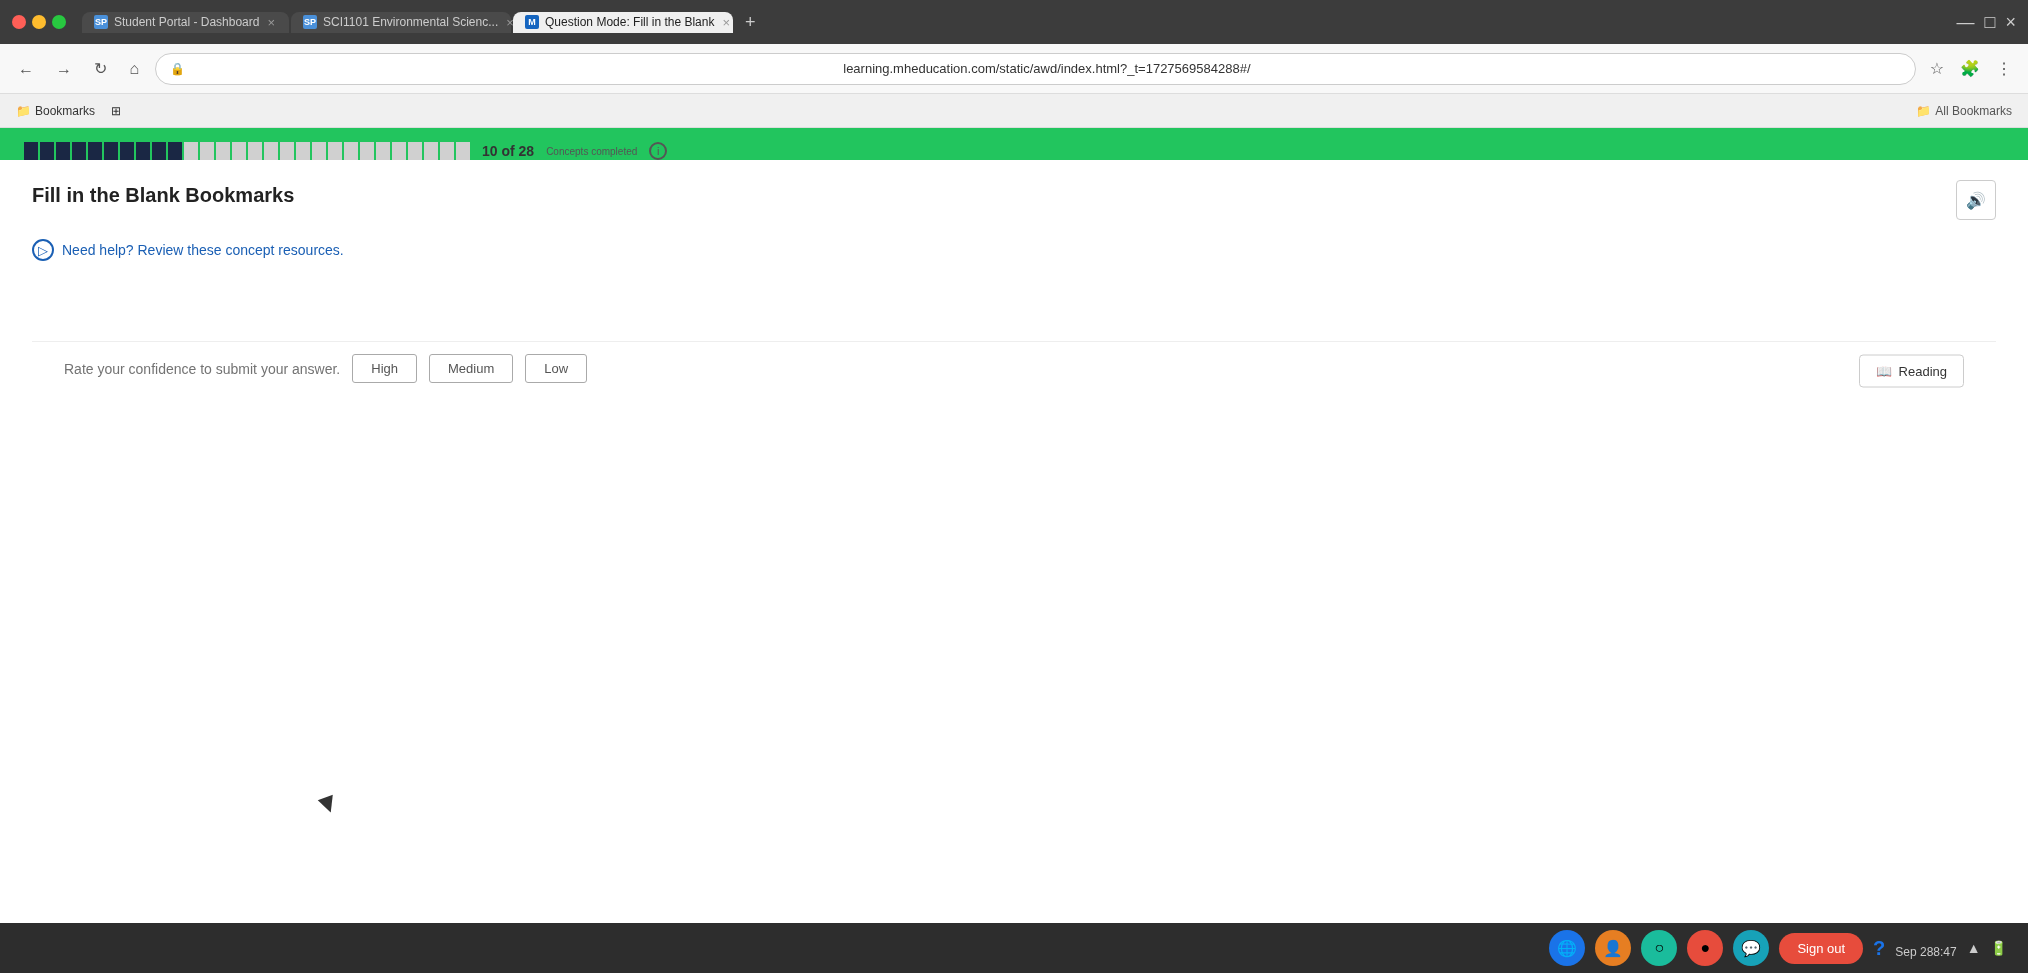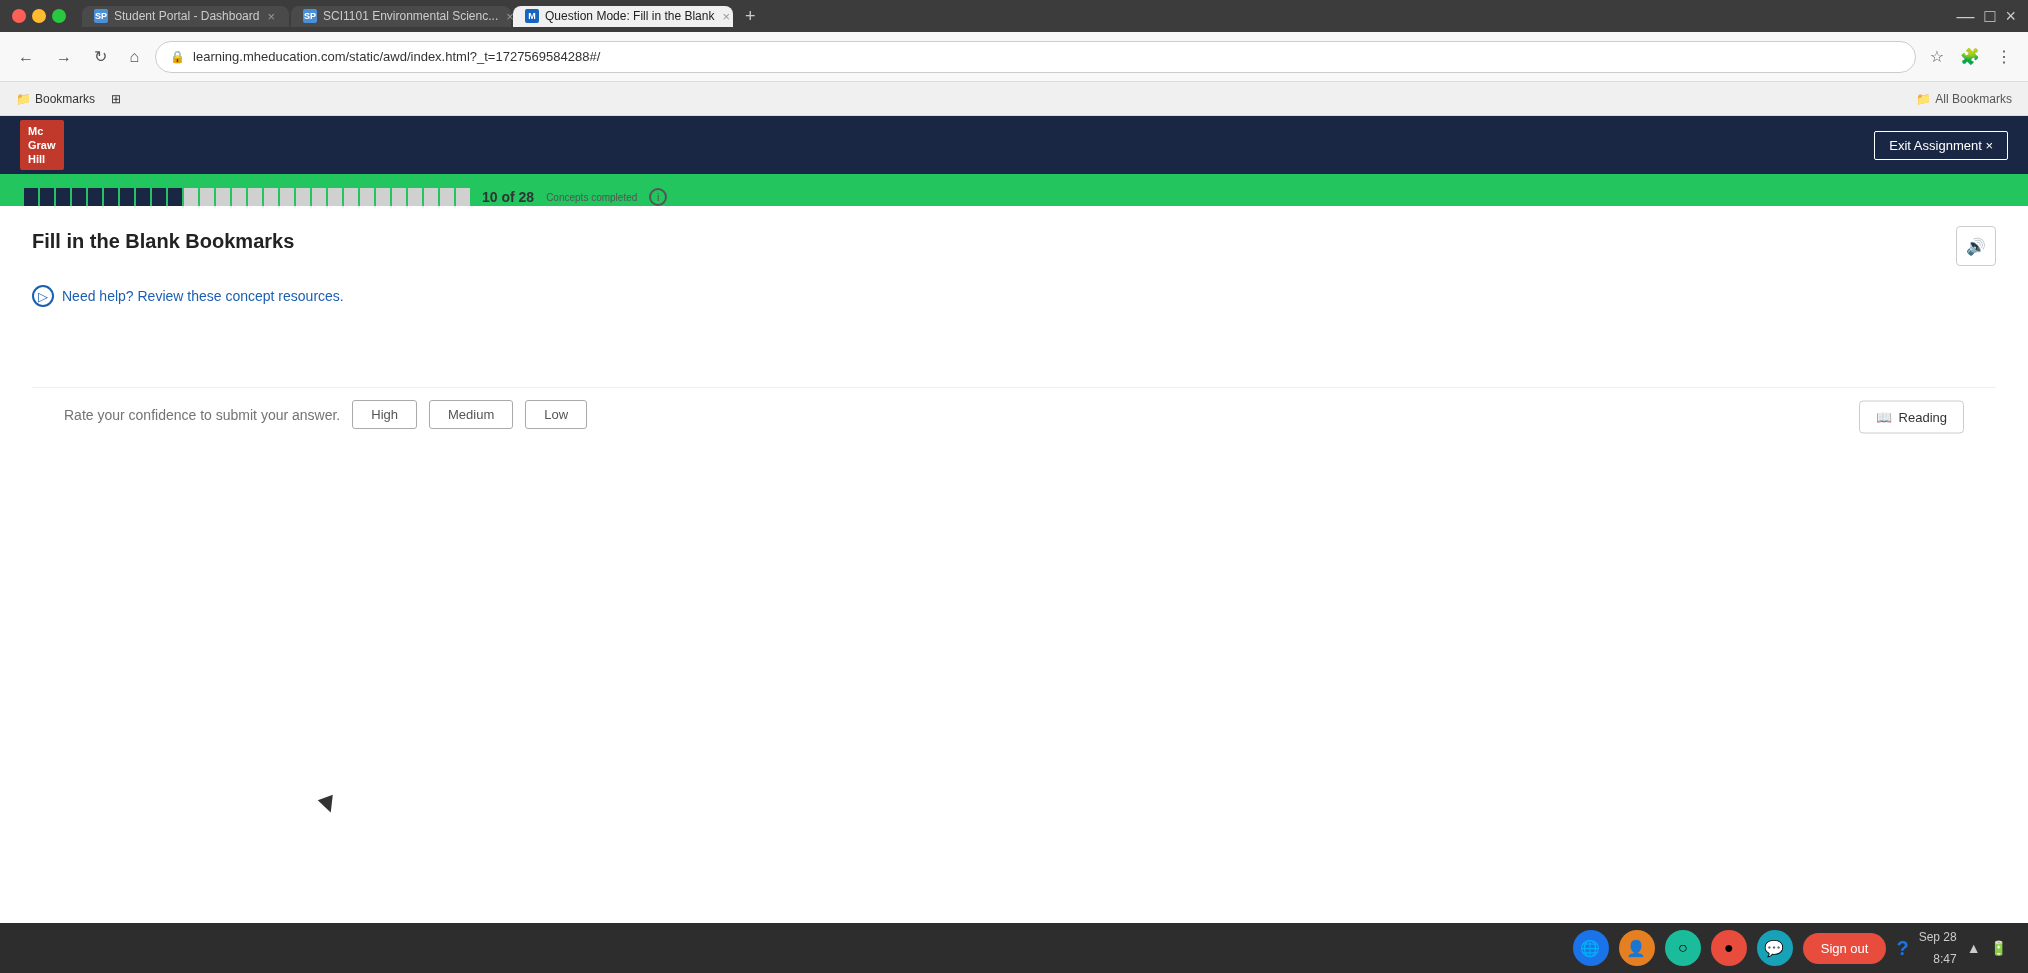--- a/index.html
+++ b/index.html
@@ -17,21 +17,21 @@
       width: 100%;
       height: 100%;
       background: #2d2d2d;
       border-radius: 8px;
       display: flex;
       flex-direction: column;
     }
 
     .title-bar {
       background: #3c3c3c;
-      height: 32px;
+      height: 44px;
       display: flex;
       align-items: center;
       padding: 0 12px;
       gap: 8px;
     }
 
     .title-bar-controls {
       display: flex;
       align-items: center;
       gap: 6px;
@@ -143,20 +143,21 @@
       color: #333;
     }
 
     .address-bar .lock-icon {
       color: #555;
       font-size: 12px;
     }
 
     .address-text {
       flex: 1;
+      text-align: center;
     }
 
     .nav-actions {
       display: flex;
       align-items: center;
       gap: 8px;
     }
 
     .nav-action-btn {
       background: none;
@@ -529,28 +530,20 @@
       <span>⊞</span>
     </div>
     <div class="all-bookmarks">
       <span>📁</span>
       <span>All Bookmarks</span>
     </div>
   </div>
 
   <div class="page-content">
 
-    <div class="site-header">
-      <div class="mcgraw-logo">
-        <div>Mc</div>
-        <div>Graw</div>
-        <div>Hill</div>
-      </div>
-      <button class="exit-assignment-btn">Exit Assignment ×</button>
-    </div>
 
     <div class="progress-area">
       <div class="progress-bar-container">
 
         <div class="progress-segment filled"></div>
         <div class="progress-segment filled"></div>
         <div class="progress-segment filled"></div>
         <div class="progress-segment filled"></div>
         <div class="progress-segment filled"></div>
         <div class="progress-segment filled"></div>
@@ -626,21 +619,21 @@
 
 <div class="taskbar" style="position:absolute;bottom:0;left:0;width:100%;height:50px;background:#2d2d2d;display:flex;align-items:center;padding:0 20px;">
   <div class="taskbar-icons" style="display:flex;align-items:center;gap:10px;margin-left:auto;">
     <div class="taskbar-icon blue">🌐</div>
     <div class="taskbar-icon orange">👤</div>
     <div class="taskbar-icon teal">○</div>
     <div class="taskbar-icon coral">●</div>
     <div class="taskbar-icon cyan">💬</div>
     <button class="sign-out-btn">Sign out</button>
     <span style="color:#1a73e8;font-size:20px;font-weight:bold;cursor:pointer;">?</span>
-    <div style="display:flex;flex-direction:column;align-items:flex-end;">
+    <div style="display:flex;flex-direction:row;align-items:flex-end;">
       <span style="color:#ccc;font-size:12px;">Sep 28</span>
       <span style="color:#ccc;font-size:12px;margin-top:8px;">8:47</span>
     </div>
     <span style="color:#ccc;font-size:14px;">▲</span>
     <span style="color:#ccc;font-size:14px;">🔋</span>
   </div>
 </div>
 
 <div class="mouse-cursor"></div>
 

